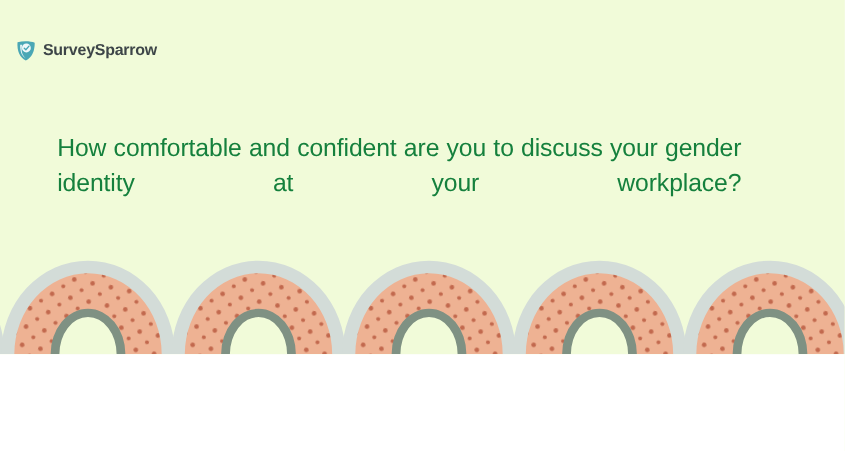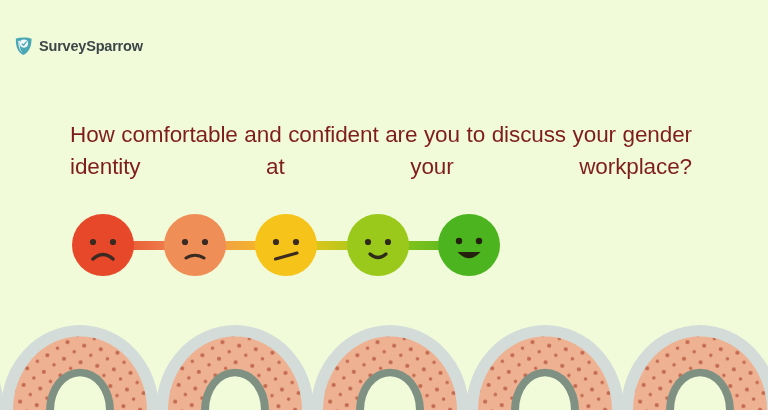--- a/index.html
+++ b/index.html
@@ -8,21 +8,21 @@
   }
   body {
     width: 768px;
     height: 410px;
     overflow: hidden;
     font-family: "Liberation Sans", sans-serif;
   }
   .slide {
     position: relative;
     width: 768px;
-    height: 410px;
+    height: 322px;
     background: #f1fbd9;
     overflow: hidden;
   }
 
   
   .logo {
     position: absolute;
     left: 14px;
     top: 36px;
     display: flex;
@@ -39,27 +39,27 @@
     font-size: 14.5px;
     font-weight: 600;
     letter-spacing: -0.2px;
     color: #3d4548;
     white-space: nowrap;
   }
 
   
   .question {
     position: absolute;
-    left: 70px;
+    left: 52px;
     top: 119px;
     width: 622px;
     font-family: "Liberation Sans", sans-serif;
     font-size: 22.5px;
     line-height: 1.42;
-    color: #7f1d1d;
+    color: #15803d;
     text-align: justify;
     font-weight: 400;
     letter-spacing: -0.1px;
   }
   .question::after {
     content: "";
     display: inline-block;
     width: 100%;
   }
 

